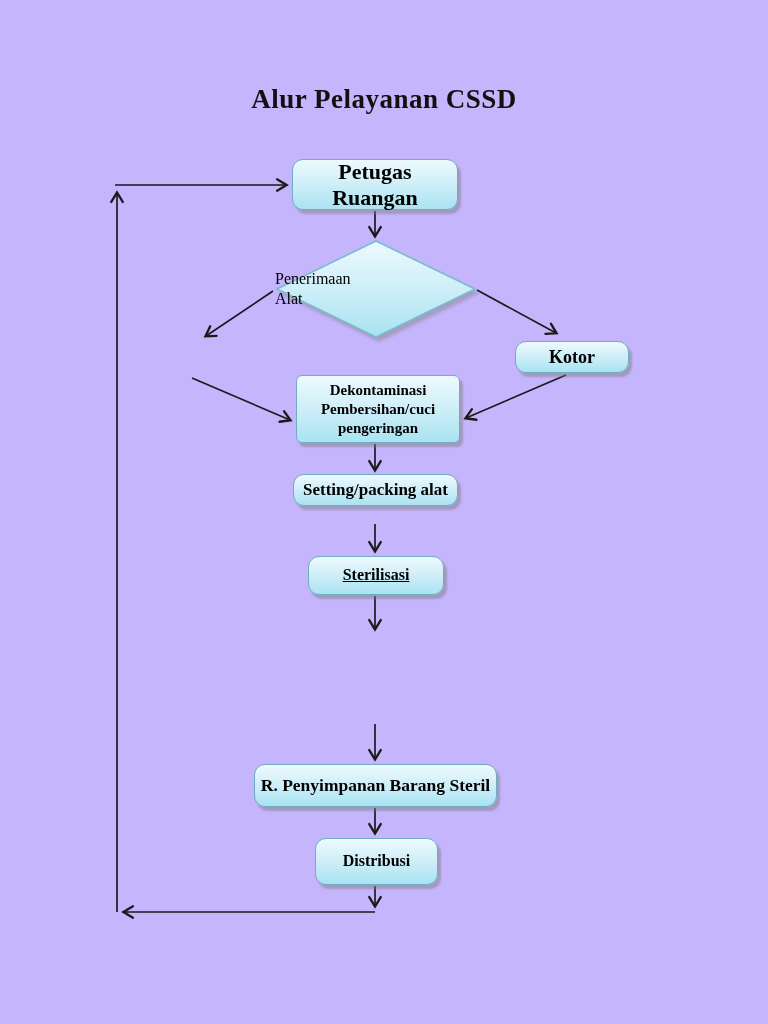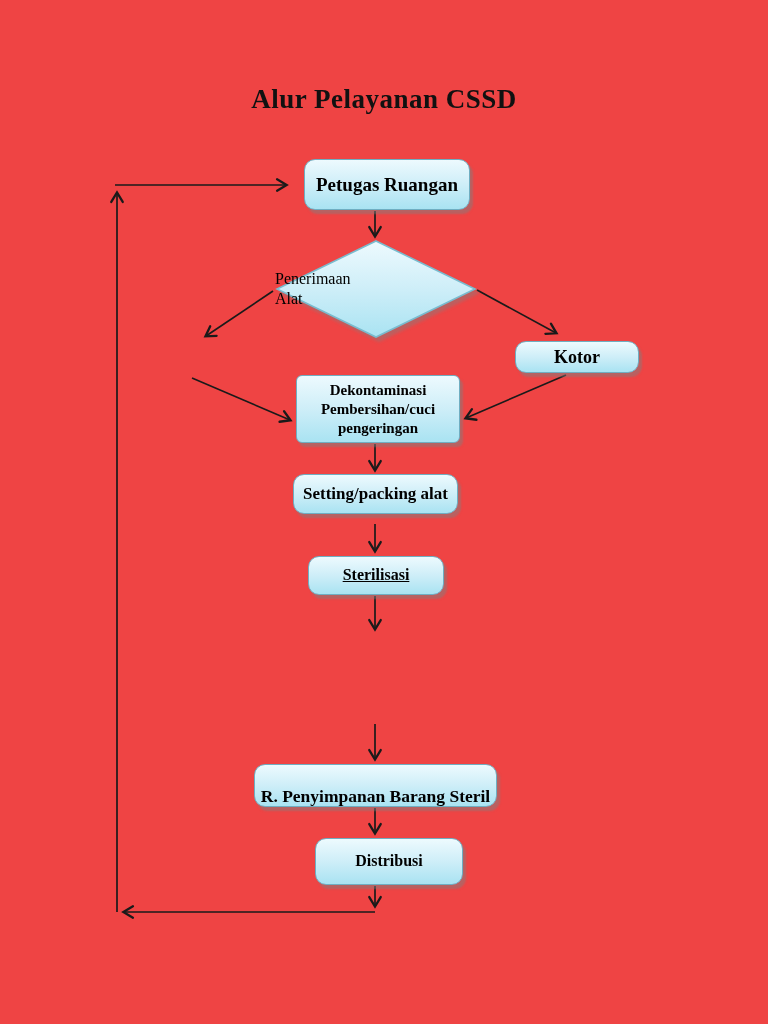--- a/index.html
+++ b/index.html
@@ -1,21 +1,21 @@
 <!DOCTYPE html>
 <html><head>
 <meta charset="utf-8">
 <style>
   * { margin: 0; padding: 0; box-sizing: border-box; }
   body { background: #ffffff; font-family: "Liberation Serif", "DejaVu Serif", serif; }
   .page {
     position: relative;
     width: 768px;
     height: 1024px;
-    background: #ef4444;
+    background: #c4b5fd;
     overflow: hidden;
   }
   .title {
     position: absolute;
     top: 84px;
     left: 0;
     width: 768px;
     text-align: center;
     font-size: 27px;
     font-weight: bold;
@@ -57,32 +57,32 @@
     width: 100%; height: 100%;
     display: flex;
     flex-direction: column;
     align-items: flex-start;
     justify-content: center;
     font-weight: normal;
     color: #000000;
     text-align: center;
   }
   
-  #n-petugas      { left: 304px; top: 159px; width: 166px; height: 51px; font-size: 19px; }
+  #n-petugas      { left: 292px; top: 159px; width: 166px; height: 51px; font-size: 22px; }
   #n-diamond1     { left: 275px; top: 240px; width: 202px; height: 98px; }
   #n-diamond1 .dlabel { font-size: 16px; line-height: 20px; }
   #n-bersih       { left: 142px; top: 341px; width: 121px; height: 35px; font-size: 18px; }
-  #n-kotor        { left: 515px; top: 341px; width: 124px; height: 32px; font-size: 18px; }
+  #n-kotor        { left: 515px; top: 341px; width: 114px; height: 32px; font-size: 18px; }
   #n-dekon        { left: 296px; top: 375px; width: 164px; height: 68px; font-size: 15px; line-height: 19px; }
-  #n-setting      { left: 293px; top: 474px; width: 165px; height: 40px; font-size: 17px; }
+  #n-setting      { left: 293px; top: 474px; width: 165px; height: 32px; font-size: 17px; }
   #n-sterilisasi  { left: 308px; top: 556px; width: 136px; height: 39px; font-size: 16px; text-decoration: underline; }
   #n-diamond2     { left: 267px; top: 633px; width: 214px; height: 90px; }
   #n-diamond2 .dlabel { font-size: 16px; line-height: 21px; }
-  #n-penyimpanan  { left: 254px; top: 764px; width: 243px; height: 43px; font-size: 17.5px; align-items: flex-end; }
-  #n-distribusi   { left: 315px; top: 838px; width: 148px; height: 47px; font-size: 16px; }
+  #n-penyimpanan  { left: 254px; top: 764px; width: 243px; height: 43px; font-size: 17.5px; }
+  #n-distribusi   { left: 315px; top: 838px; width: 123px; height: 47px; font-size: 16px; }
 </style>
 </head>
 <body>
 
 <div class="page">
 
   <div class="title">Alur Pelayanan CSSD</div>
 
   <svg class="arrows" width="768" height="1024" viewBox="0 0 768 1024">
     <defs>

